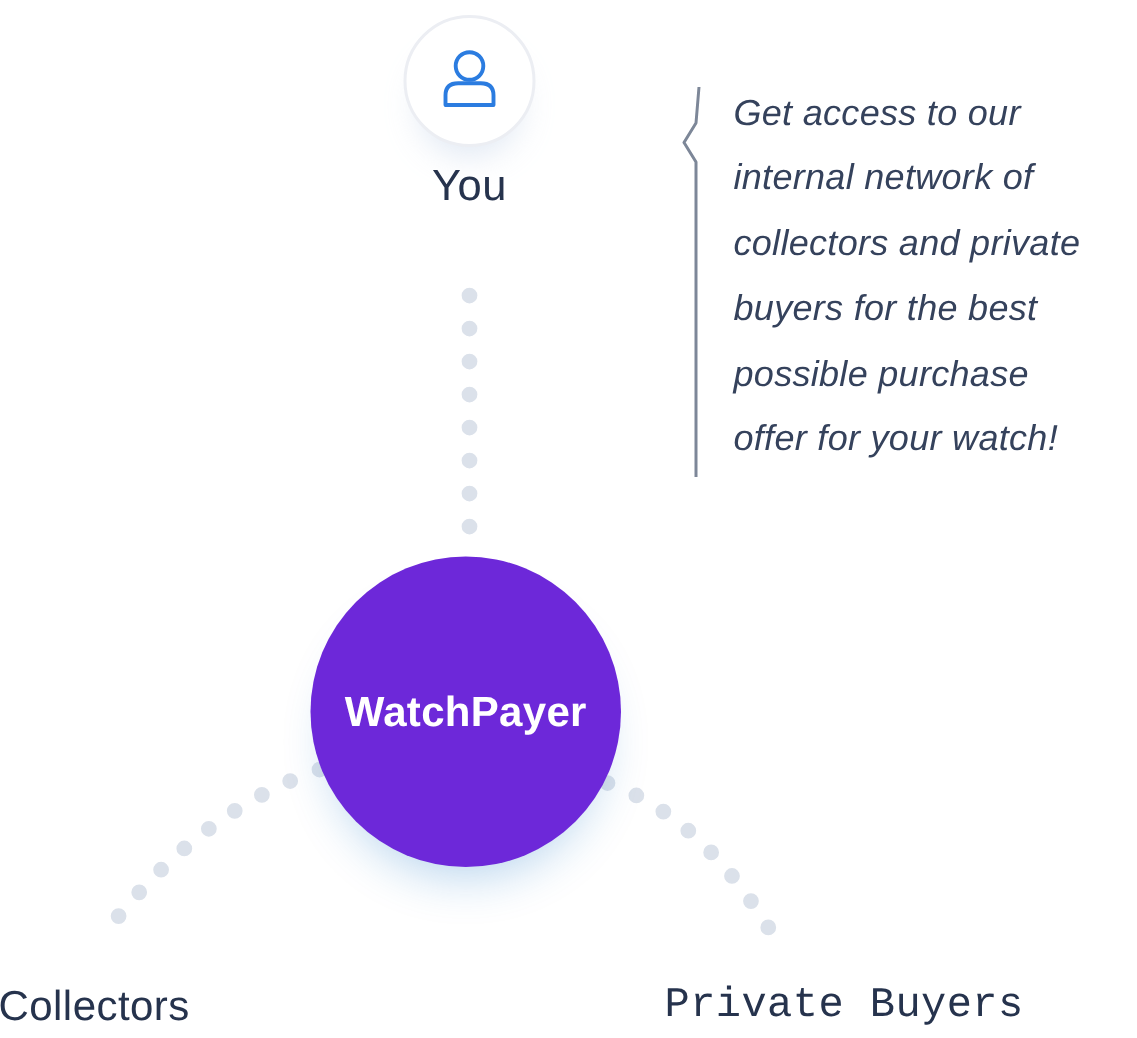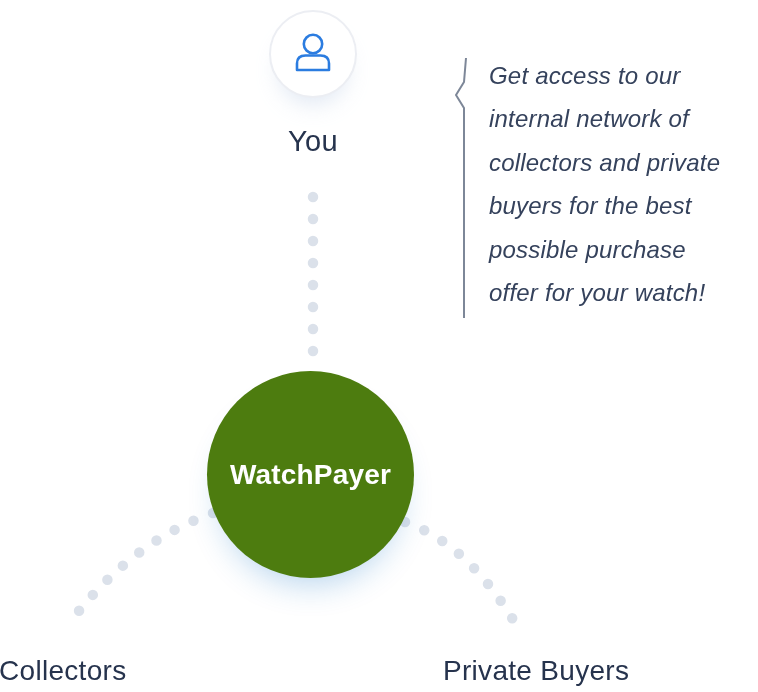--- a/index.html
+++ b/index.html
@@ -34,21 +34,21 @@
     width: 88px; height: 88px;
     border-radius: 50%;
     background: #ffffff;
     border: 2px solid #eceef3;
     display: flex;
     align-items: center;
     justify-content: center;
     box-shadow: 0 16px 22px -10px rgba(186, 203, 228, 0.45);
   }
   .you-label {
-    margin-top: 27px;
+    margin-top: 10px;
     font-size: 29px;
     color: #26334d;
     letter-spacing: 0.4px;
   }
 
   
   .quote-bracket {
     position: absolute;
     left: 450px; top: 57px;
     z-index: 1;
@@ -64,21 +64,21 @@
     color: #35425c;
     letter-spacing: 0.2px;
   }
 
   
   .hub {
     position: absolute;
     left: 207px; top: 371px;
     width: 207px; height: 207px;
     border-radius: 50%;
-    background: #4d7c0f;
+    background: #6d28d9;
     display: flex;
     align-items: center;
     justify-content: center;
     z-index: 2;
     box-shadow: 0 20px 32px -14px rgba(18, 114, 196, 0.30);
   }
   .hub-label {
     color: #ffffff;
     font-size: 28px;
     font-weight: 700;
@@ -88,21 +88,21 @@
   
   .end-label {
     position: absolute;
     z-index: 2;
     font-size: 28px;
     color: #26334d;
     letter-spacing: 0.3px;
     white-space: nowrap;
   }
   .end-label.collectors { left: -1px; top: 655px; }
-  .end-label.private-buyers { left: 443px; top: 655px; }
+  .end-label.private-buyers { left: 443px; top: 655px; font-family: Liberation Mono, monospace; }
 </style>
 </head>
 <body>
 
 <div class="canvas">
 
   <svg class="connectors" viewBox="0 0 758 692" xmlns="http://www.w3.org/2000/svg" aria-hidden="true">
     <path d="M313 197 L313 373" fill="none" stroke="#dbe1ea" stroke-width="10.5" stroke-linecap="round" stroke-dasharray="0 22"></path>
     <path d="M213 513 Q135 540 74 617" fill="none" stroke="#dbe1ea" stroke-width="10.5" stroke-linecap="round" stroke-dasharray="0 21"></path>
     <path d="M405 522 Q470 545 518 628" fill="none" stroke="#dbe1ea" stroke-width="10.5" stroke-linecap="round" stroke-dasharray="0 21"></path>

